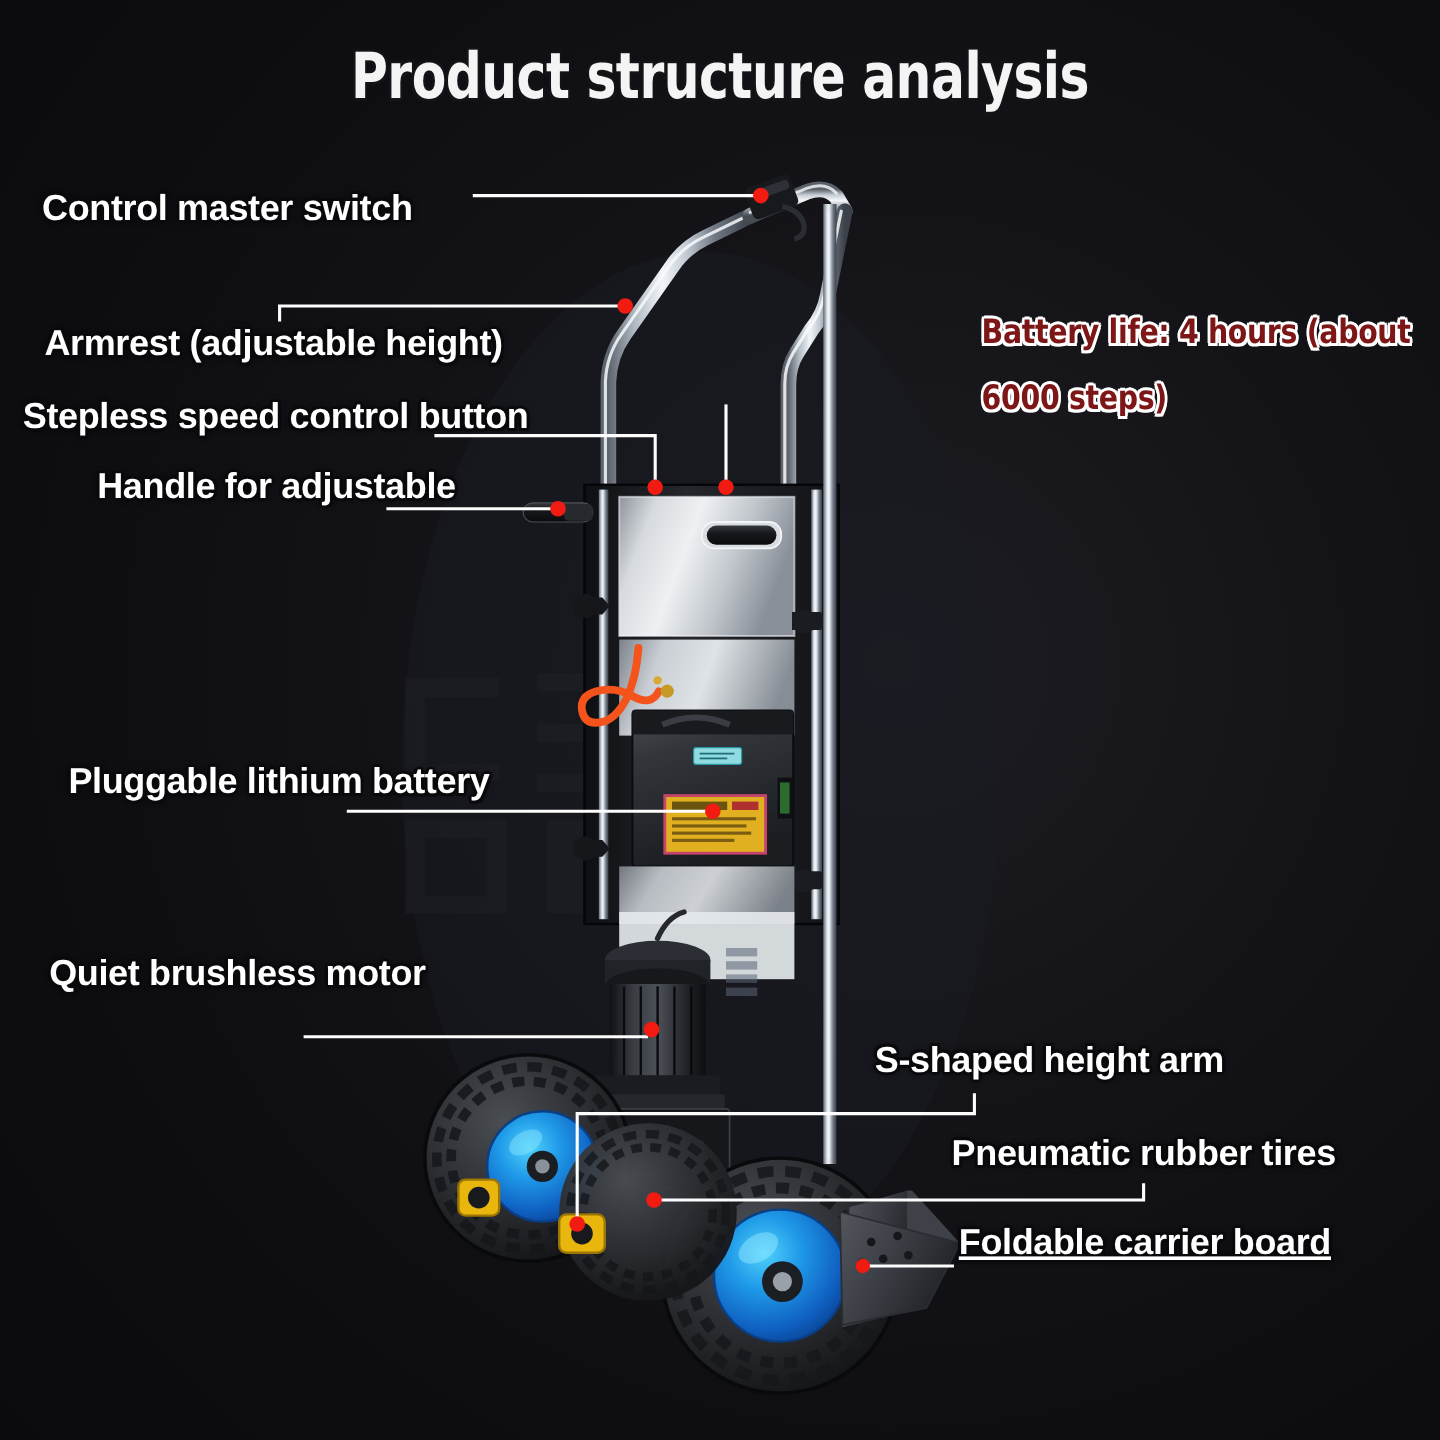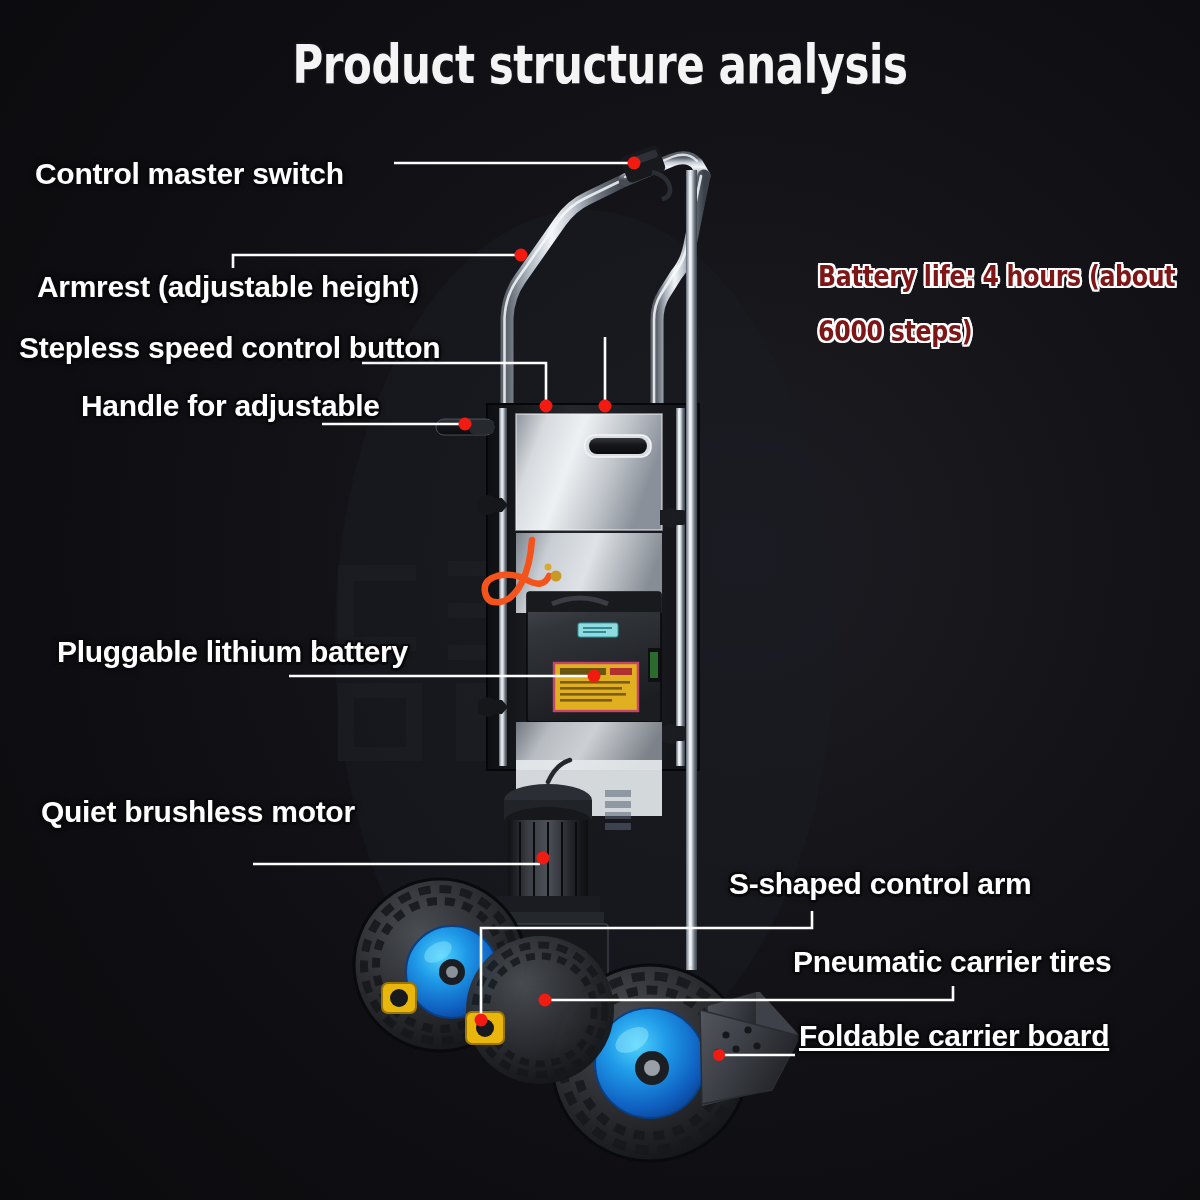--- a/index.html
+++ b/index.html
@@ -408,22 +408,22 @@
 <div class="lbl" style="left:37px;  top:271px;text-align:right;">Armrest (adjustable height)</div>
 
 <div class="lbl" style="left:19px;  top:332px;text-align:center;">Stepless speed control button</div>
 
 <div class="lbl" style="left:81px;  top:390px;">Handle for adjustable</div>
 
 <div class="lbl" style="left:57px;  top:636px;">Pluggable lithium battery</div>
 
 <div class="lbl" style="left:41px;  top:796px;">Quiet brushless motor</div>
 
-<div class="lbl" style="left:729px; top:868px;">S-shaped control arm</div>
-
-<div class="lbl" style="left:793px; top:946px;">Pneumatic carrier tires</div>
+<div class="lbl" style="left:729px; top:868px;">S-shaped height arm</div>
+
+<div class="lbl" style="left:793px; top:946px;">Pneumatic rubber tires</div>
 
 <div class="lbl" style="left:799px; top:1020px;text-decoration:underline;">Foldable carrier board</div>
 
 <div class="lbl red" style="left:818px; top:262px;">
   <span class="l1">Battery life: 4 hours (about</span>
   <span class="l2">6000 steps)</span>
 </div>
 
 </body></html>

